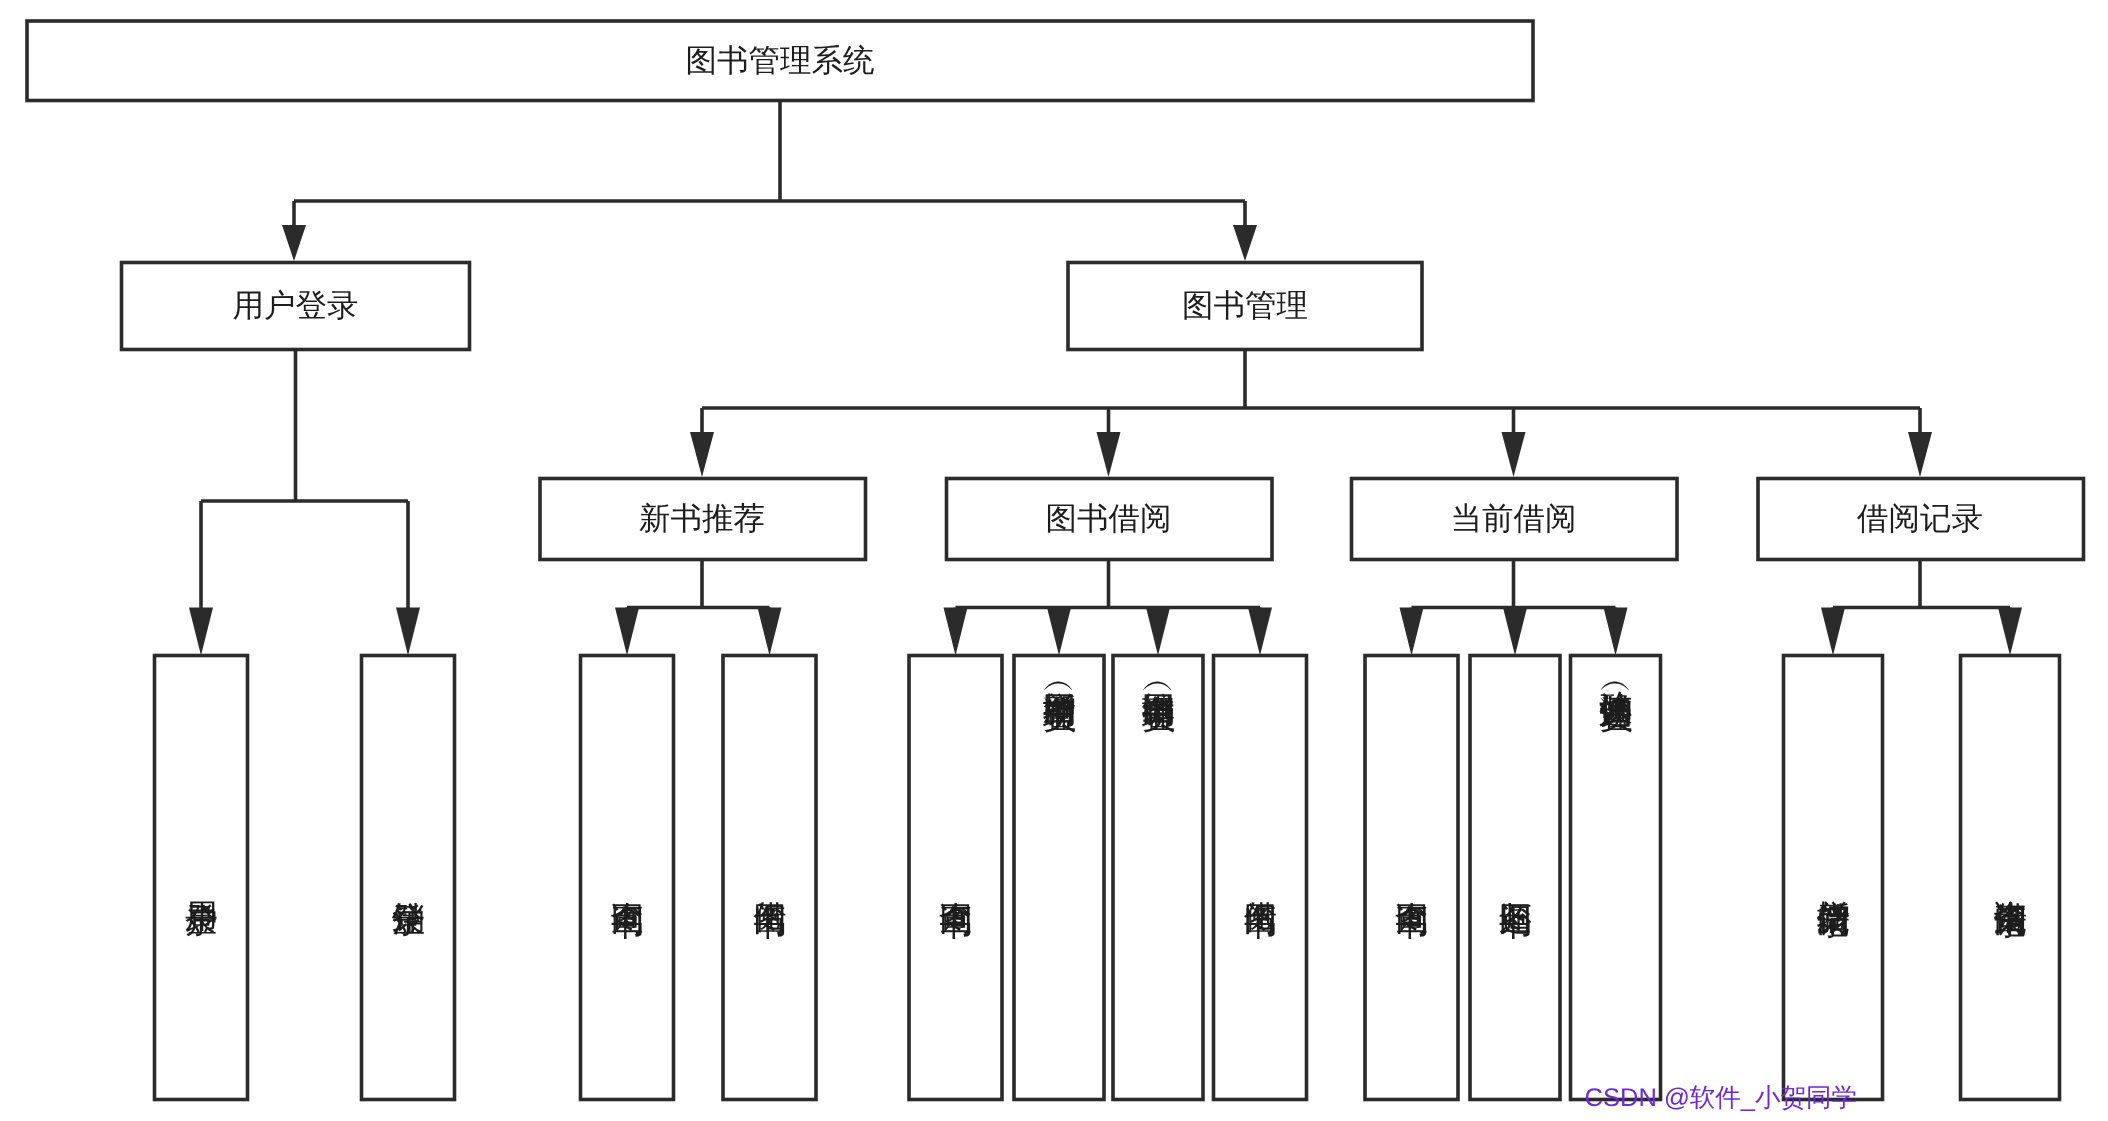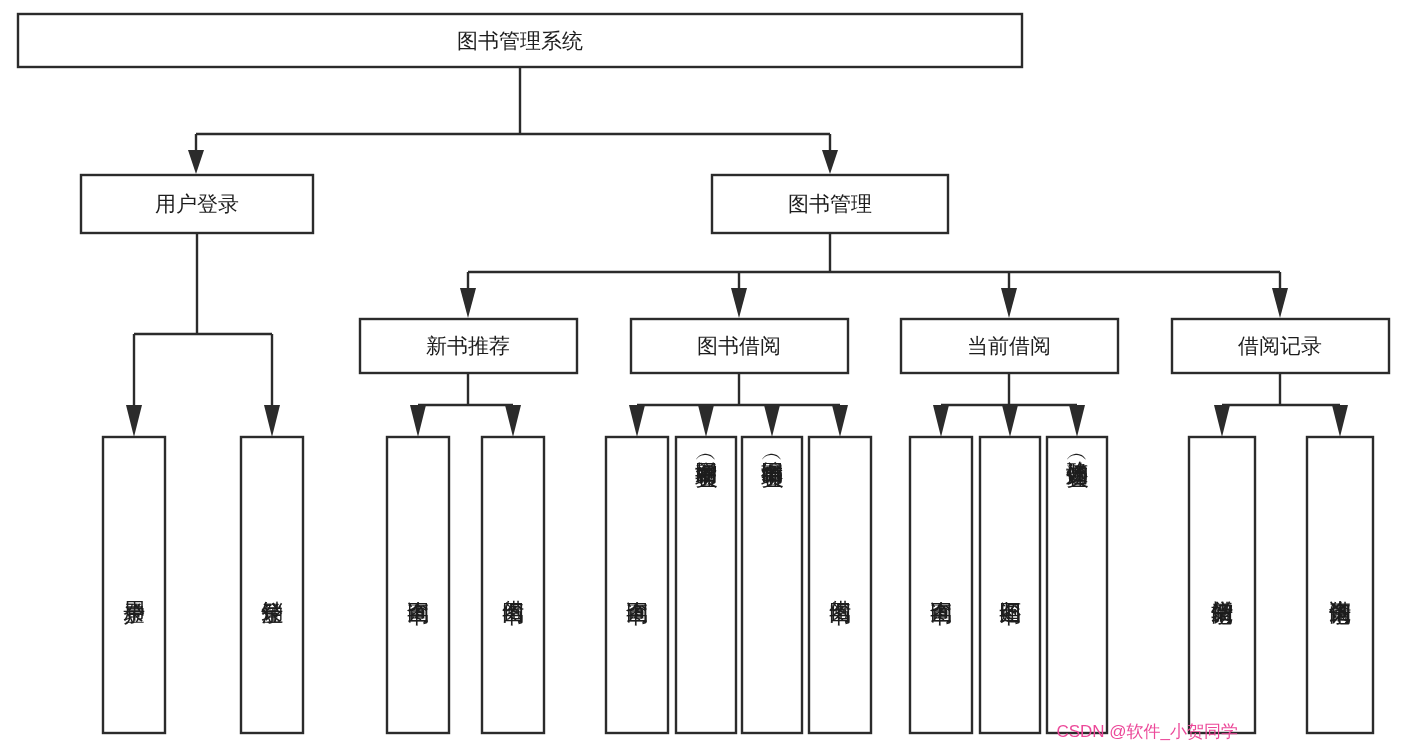--- a/index.html
+++ b/index.html
@@ -69,21 +69,21 @@
     text-orientation: upright;
     white-space: nowrap;
     letter-spacing: 1px;
   }
   .watermark {
     position: absolute;
     right: 8px;
     bottom: 4px;
     font-family: "Liberation Sans", "DejaVu Sans", sans-serif;
     font-size: 17px;
-    color: #ec4899;
+    color: #6d28d9;
     white-space: nowrap;
     pointer-events: none;
   }
 </style>
 </head>
 <body>
 
 <div id="diagram-root">
 
   <svg class="diagram-canvas" viewBox="0 0 1405 747" xmlns="http://www.w3.org/2000/svg">

